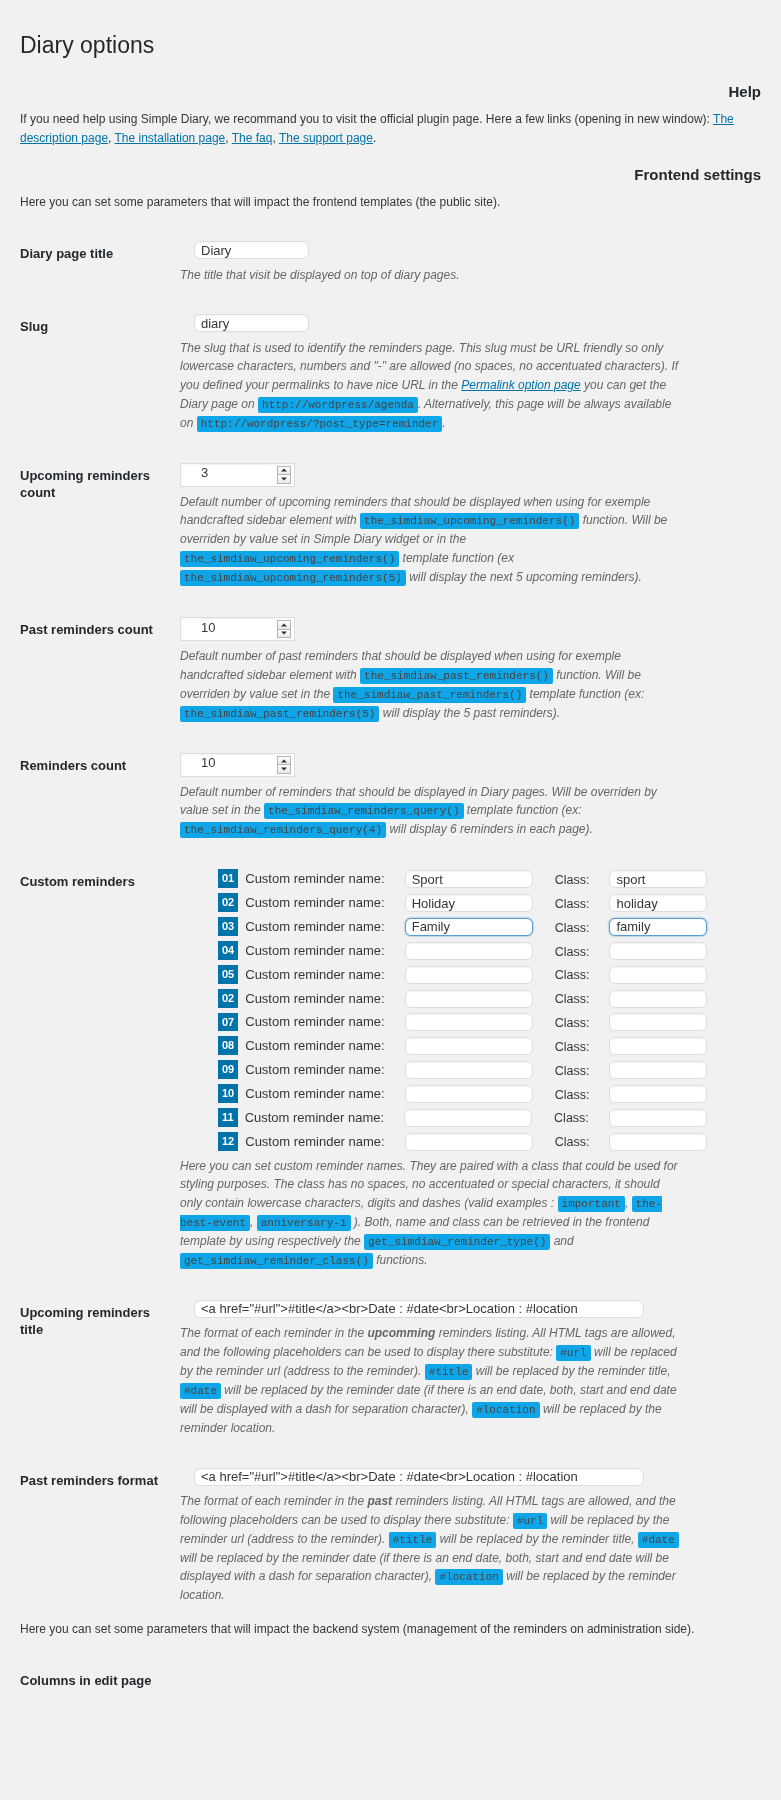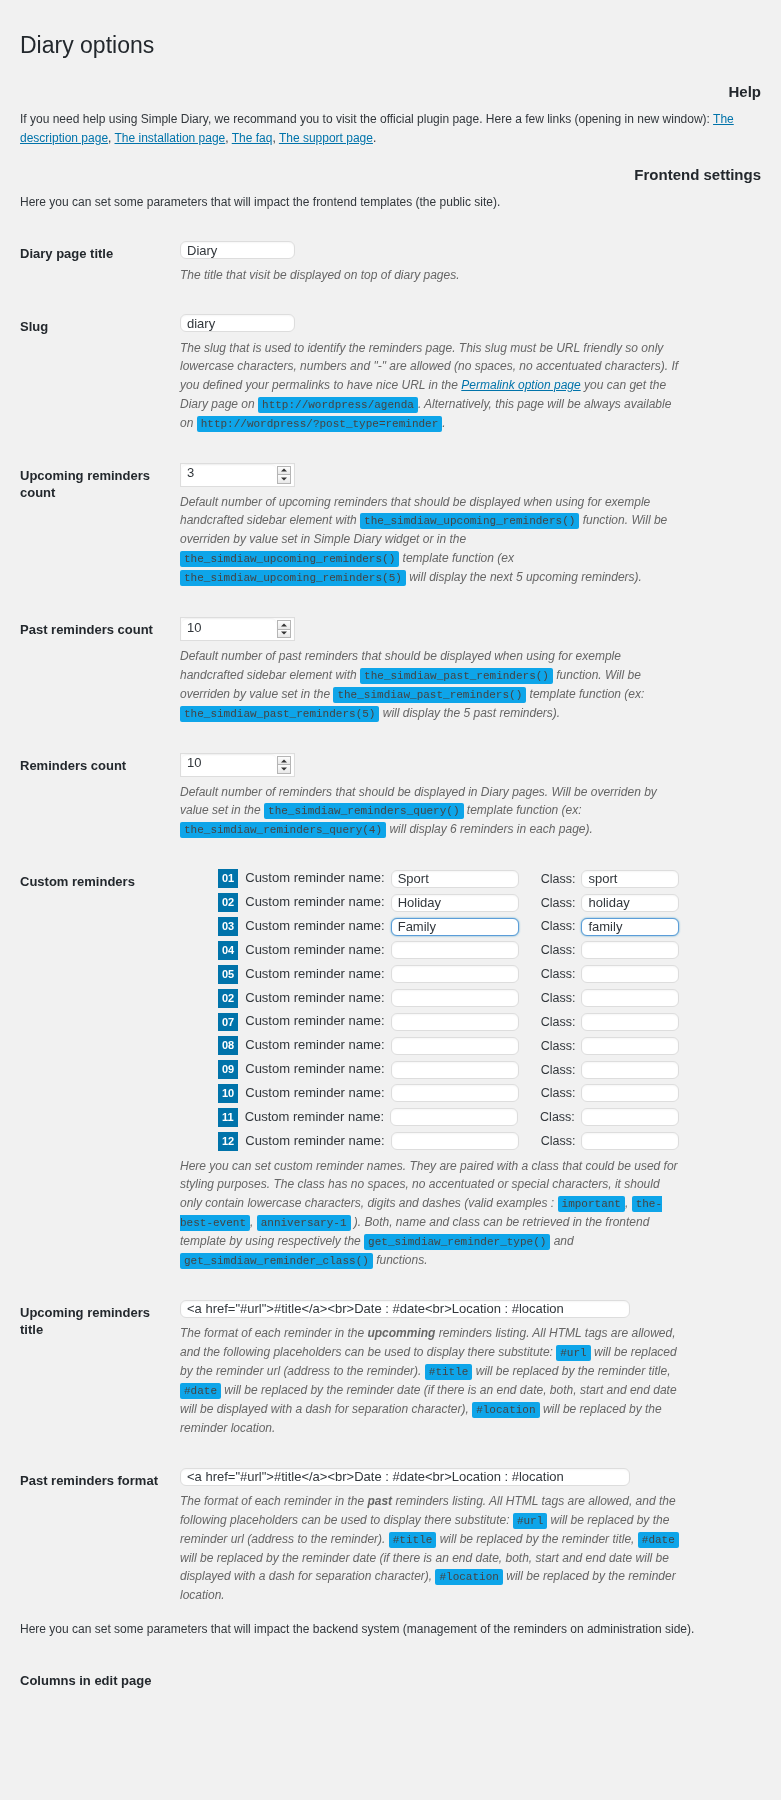--- a/index.html
+++ b/index.html
@@ -80,20 +80,21 @@
   input[type=text] {
     border: 1px solid #ddd;
     background: #fff;
     color: #32373c;
     padding: 3px 6px;
     font-size: 13px;
     font-family: "Liberation Sans", sans-serif;
     border-radius: 6px;
     box-shadow: 0 1px 2px rgba(0,0,0,.04) inset;
     height: 18px;
+    margin-left: 14px;
   }
   input[type=text].regular { width: 115px; }
   input[type=text].wide { width: 450px; }
   input[type=text].rname { width: 128px; }
   input[type=text].rclass { width: 98px; }
   input[type=text].focused {
     border-color: #5b9dd9;
     box-shadow: 0 0 2px rgba(30,140,190,.8);
   }
 
@@ -137,21 +138,21 @@
     transform: translate(-50%,-50%);
     border-left: 3px solid transparent;
     border-right: 3px solid transparent;
   }
   .spin-btns span.up:after { border-bottom: 3px solid #333; }
   .spin-btns span.down:after { border-top: 3px solid #333; }
 
   
   .reminder-row {
     display: flex;
-    align-items: center;
+    align-items: flex-end;
     margin-bottom: 5px;
     white-space: nowrap;
     padding-left: 38px;
   }
   .rnum {
     display: inline-block;
     background: #0073aa;
     color: #fff;
     font-size: 11px;
     font-weight: 700;

